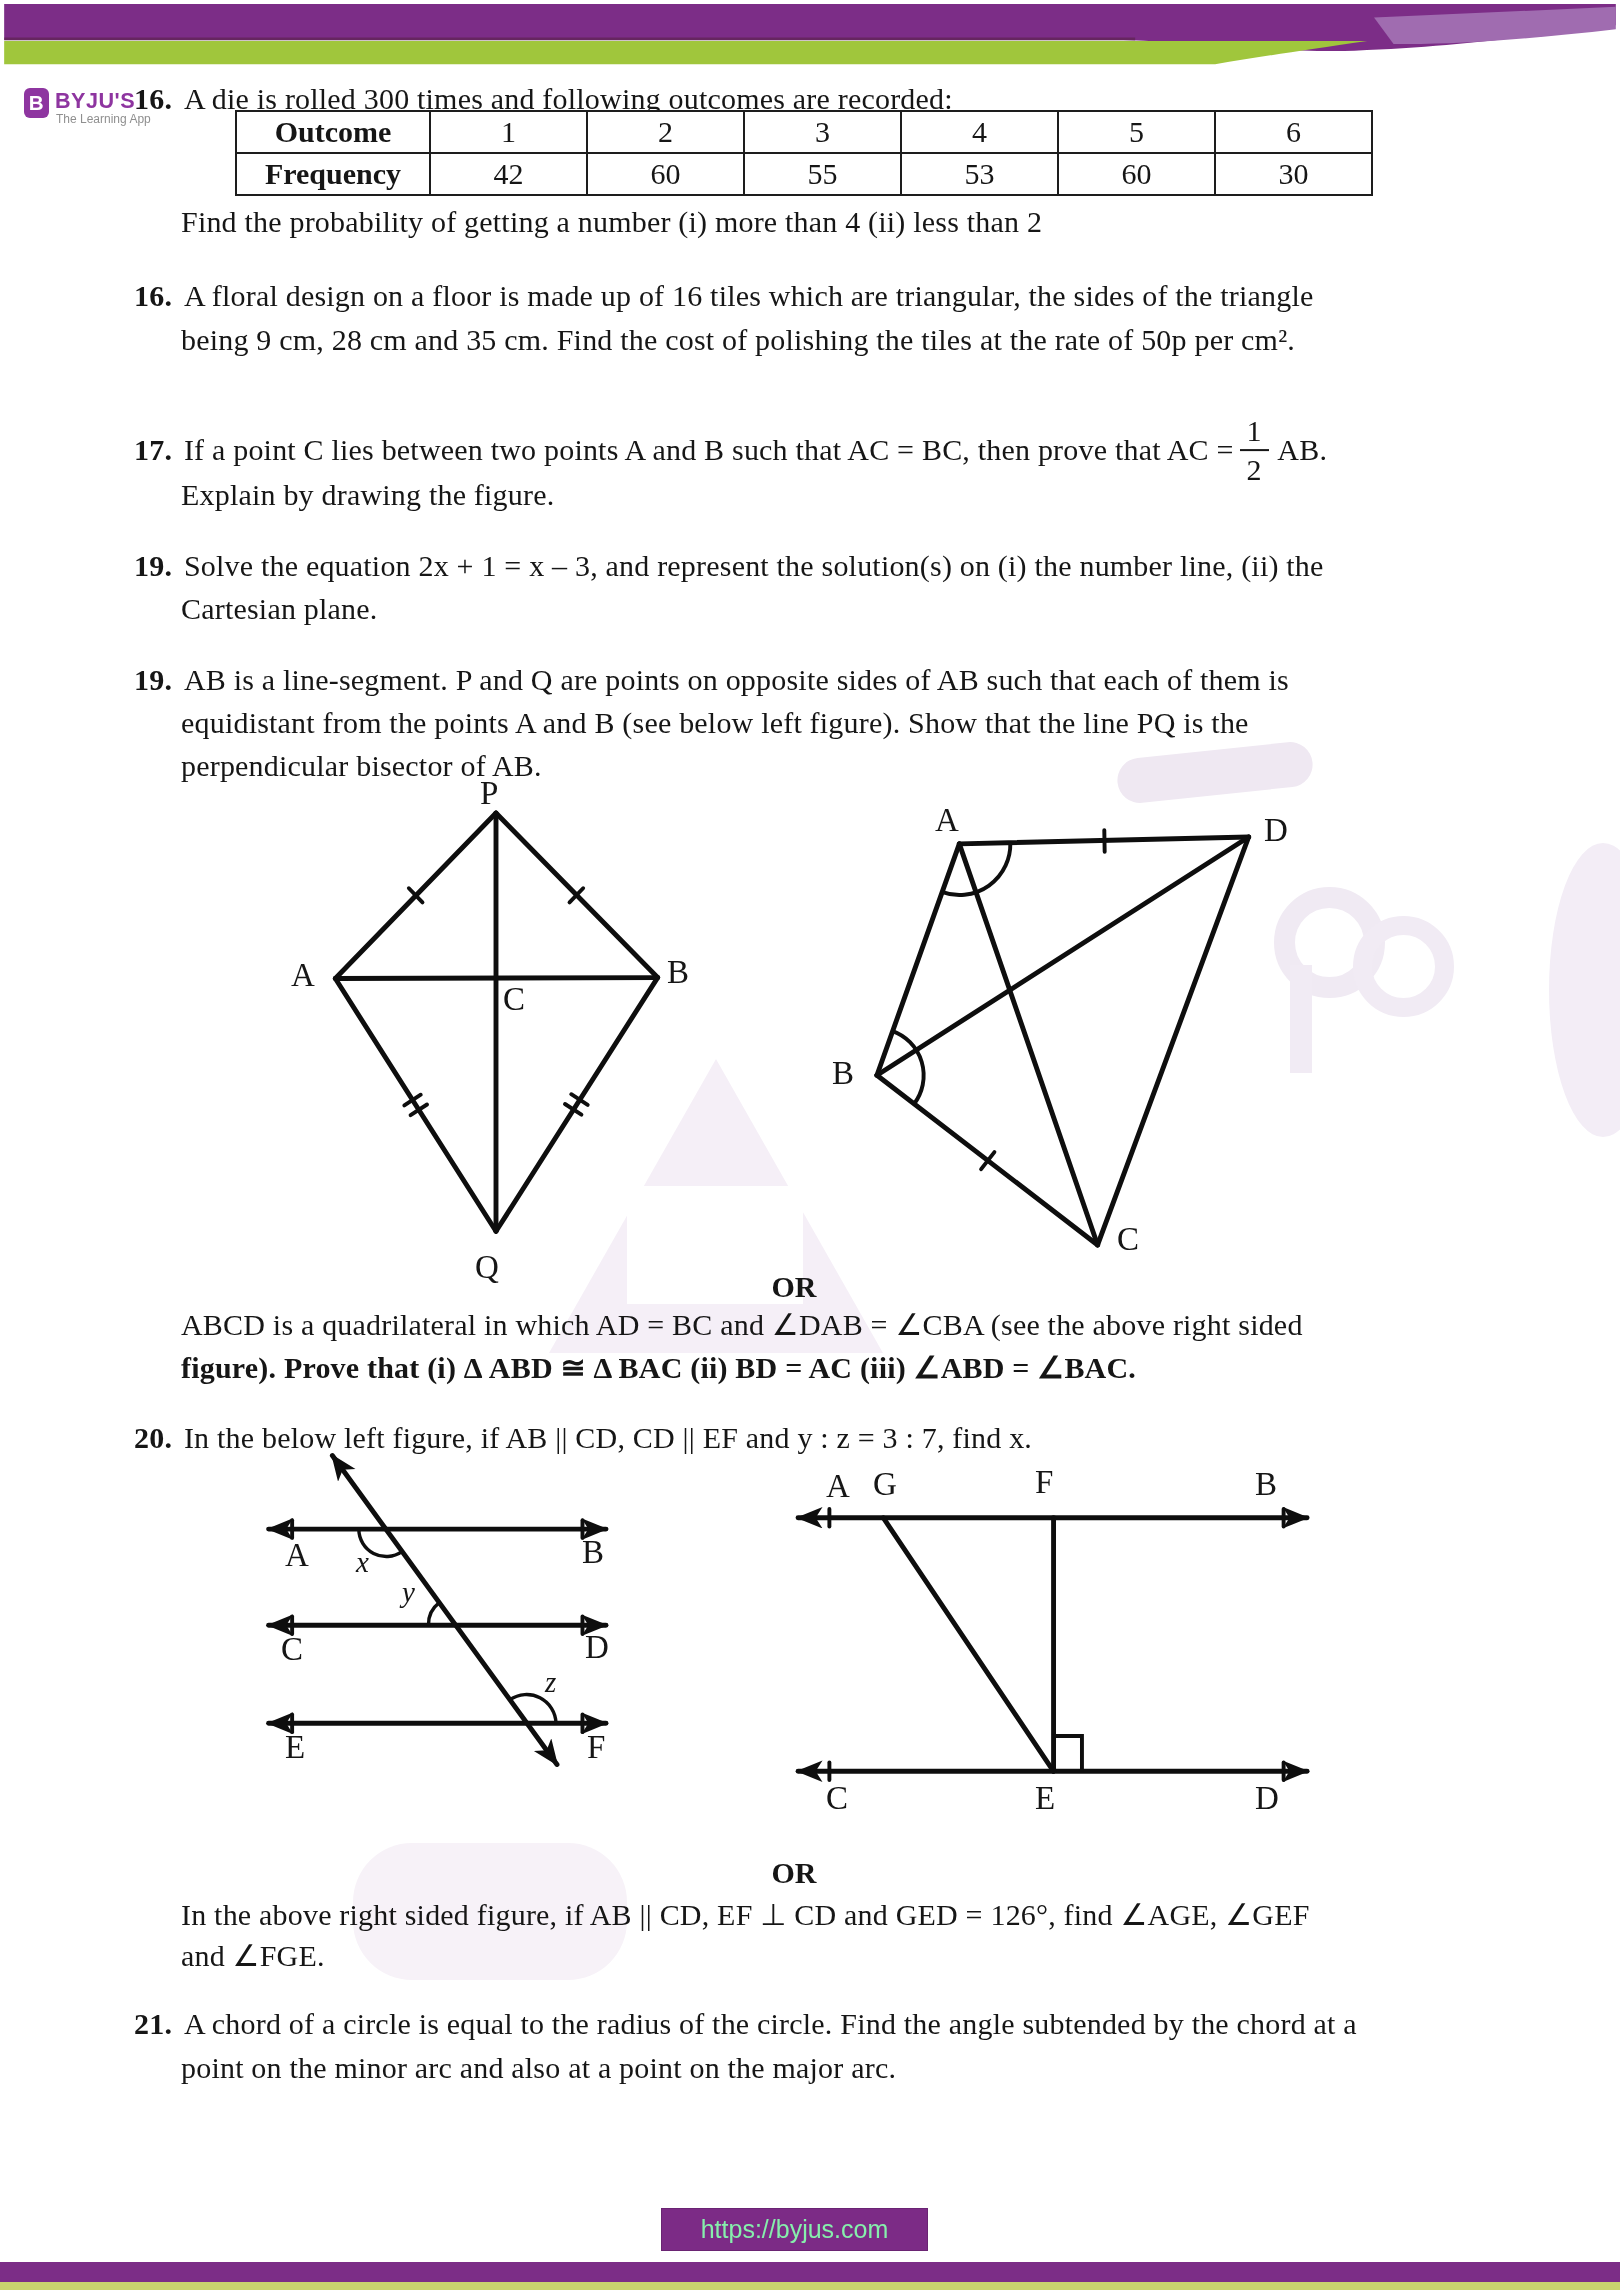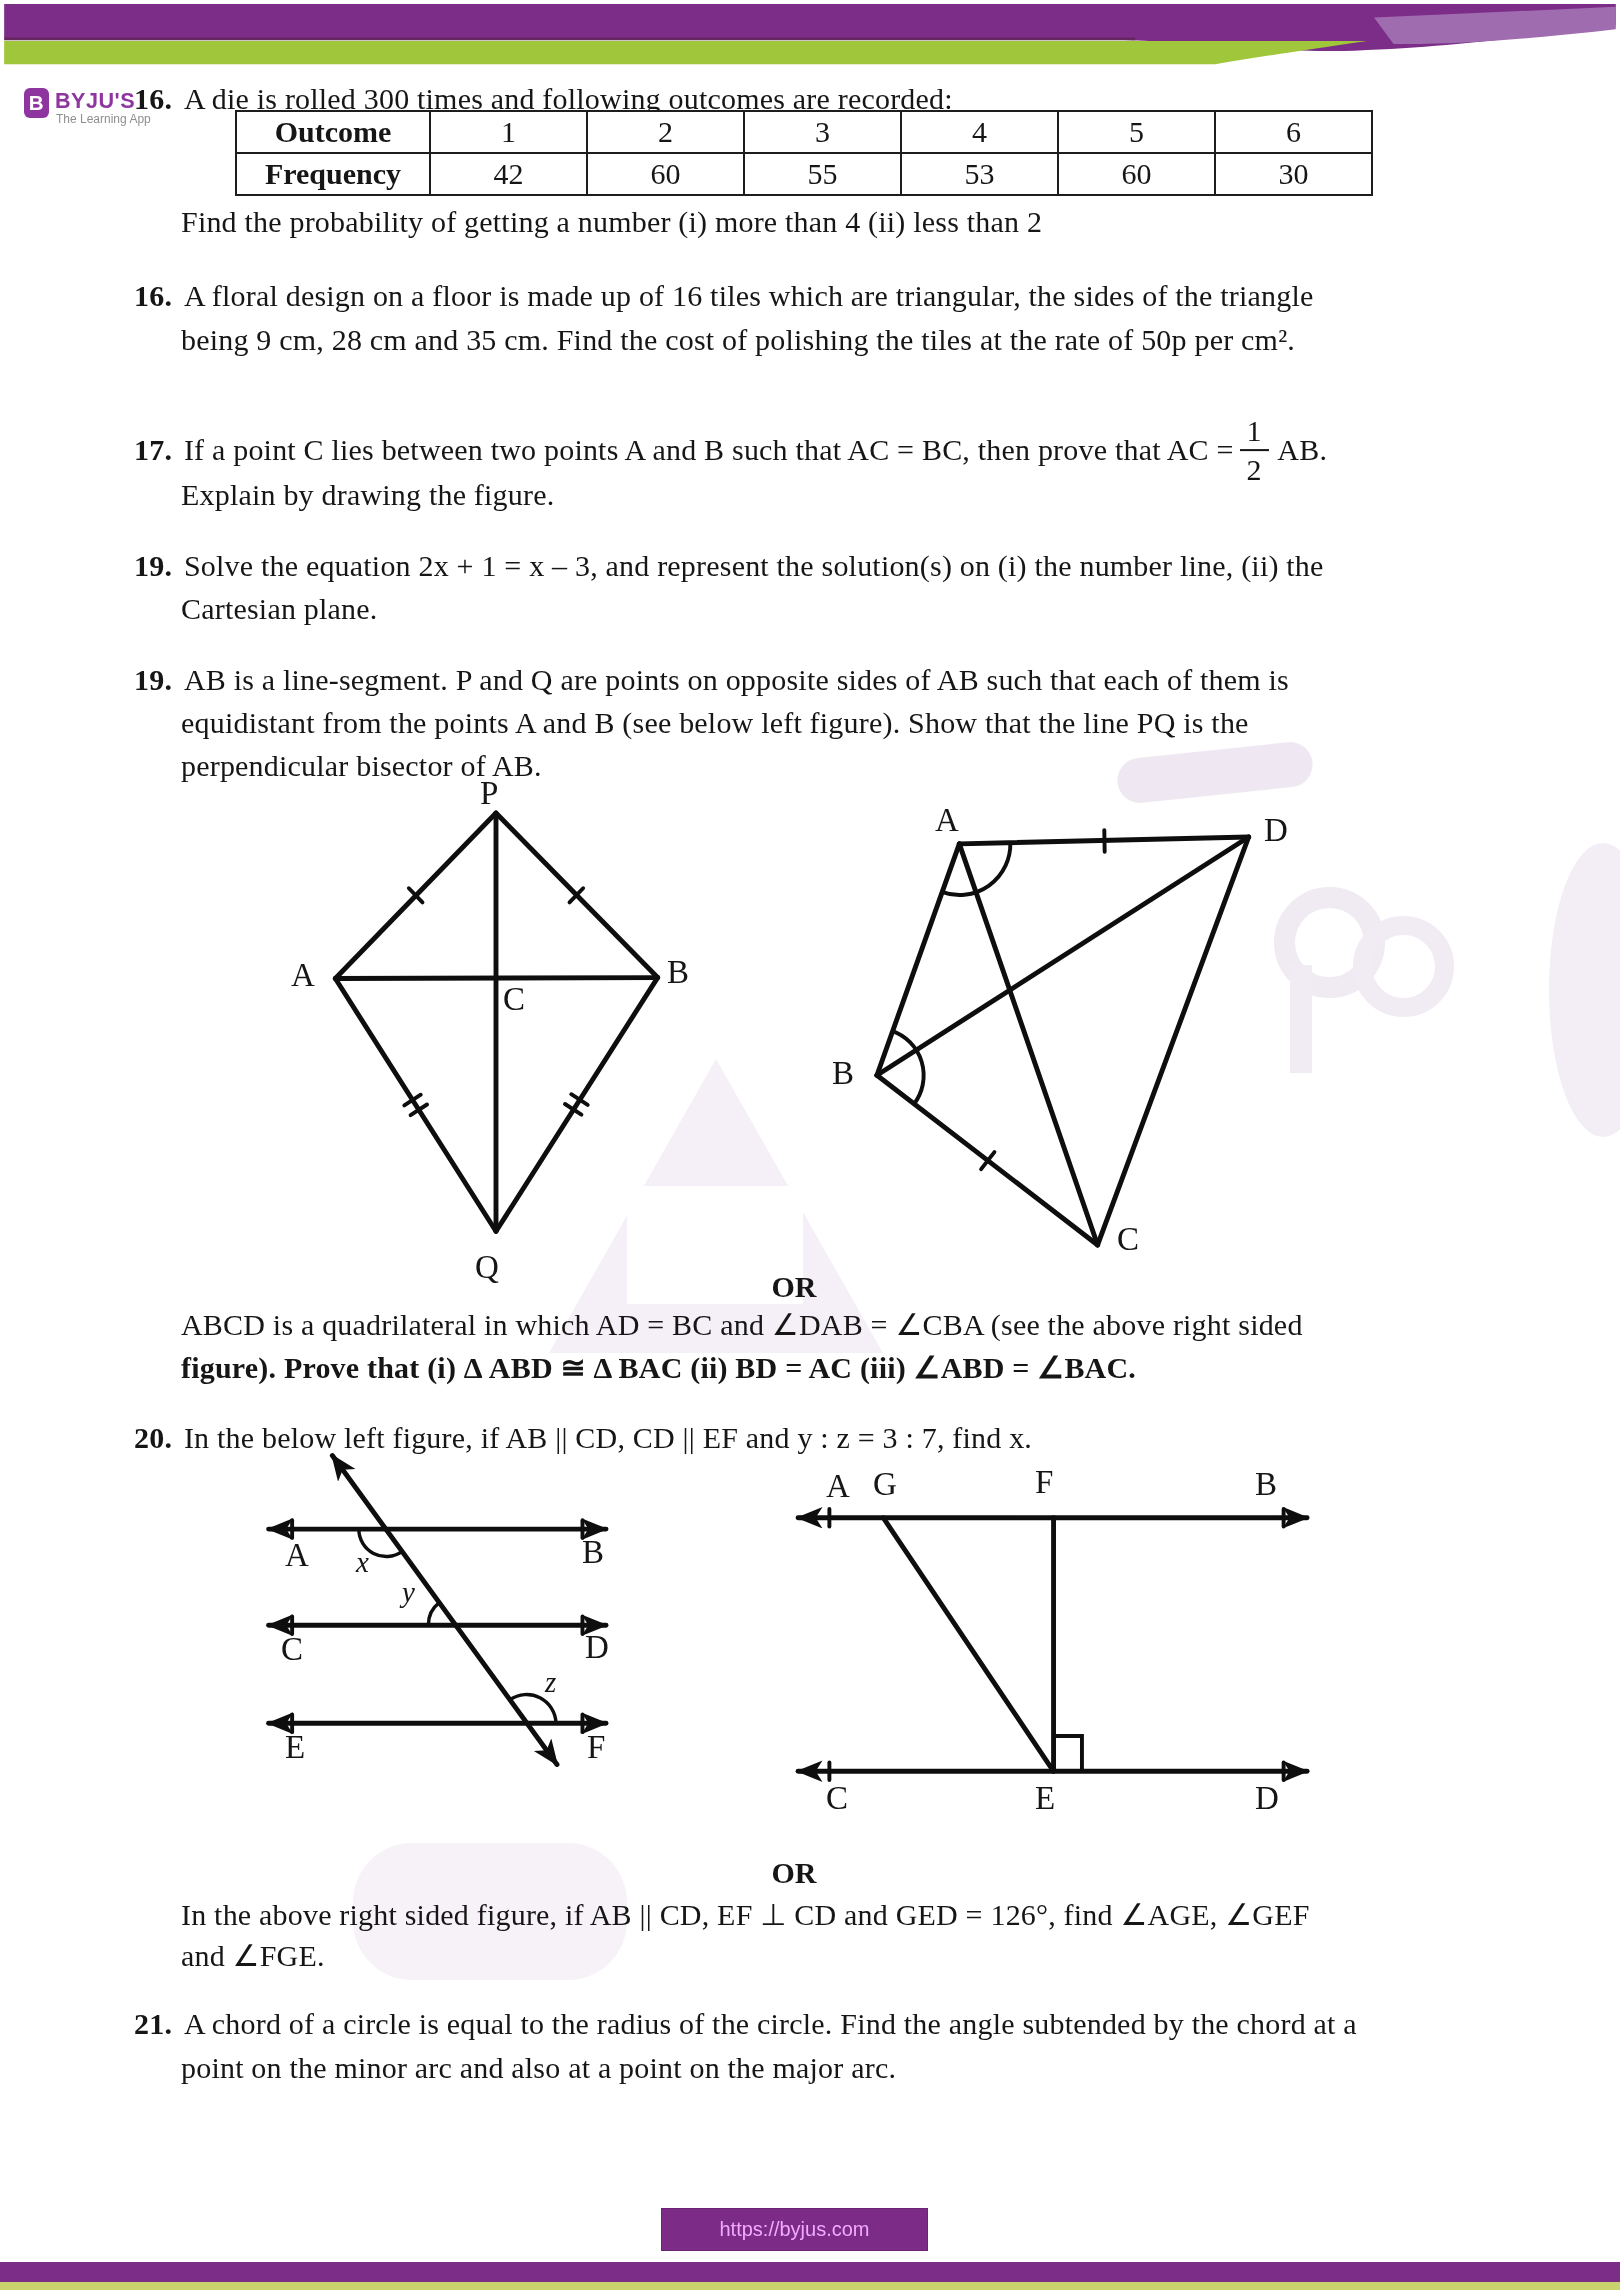--- a/index.html
+++ b/index.html
@@ -28,21 +28,21 @@
   .band{position:absolute;left:0;width:1620px;z-index:2;}
   .logo-icon{position:absolute;left:23.5px;top:88px;width:25.5px;height:30px;background:#8e35a0;border-radius:5.9px;
              color:#fff;font-family:"Liberation Sans",sans-serif;font-weight:bold;font-size:20.6px;
              display:flex;align-items:center;justify-content:center;z-index:4;}
   .logo-name{position:absolute;left:55px;top:88px;font-family:"Liberation Sans",sans-serif;font-weight:bold;
              font-size:21.6px;color:#8e35a0;letter-spacing:0.5px;z-index:4;}
   .logo-tag{position:absolute;left:56px;top:112px;font-family:"Liberation Sans",sans-serif;
             font-size:12px;color:#8f8f8f;z-index:4;}
   .badge{position:absolute;left:661px;top:2208px;width:265px;height:41px;background:#7c2b86;border:1px solid #6a2473;
          display:flex;align-items:center;justify-content:center;z-index:4;}
-  .badge span{font-family:"Liberation Sans",sans-serif;font-size:20px;color:#f0abfc;}
+  .badge span{font-family:"Liberation Sans",sans-serif;font-size:25px;color:#86efac;}
   .band-purple-bottom{top:2262px;height:19.6px;background:#7c2d87;}
   .band-green-bottom{top:2282px;height:7.8px;background:#c9d36e;}
   
   .wm{position:absolute;z-index:1;}
 </style>
 </head>
 <body>
 
 <div class="page">
 

